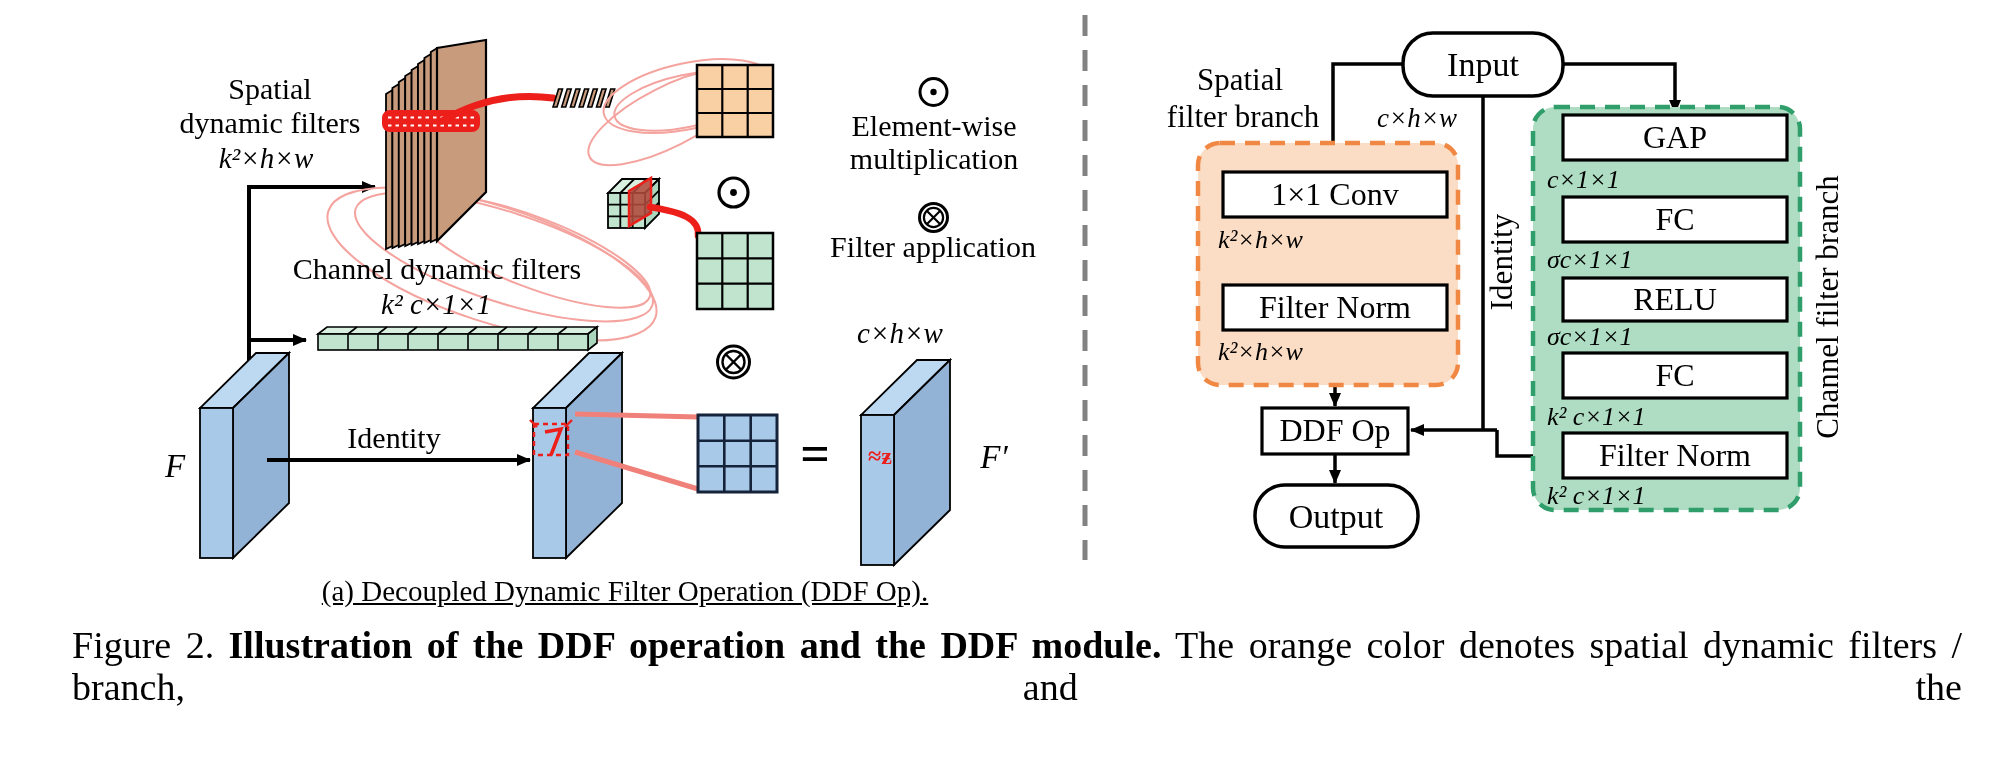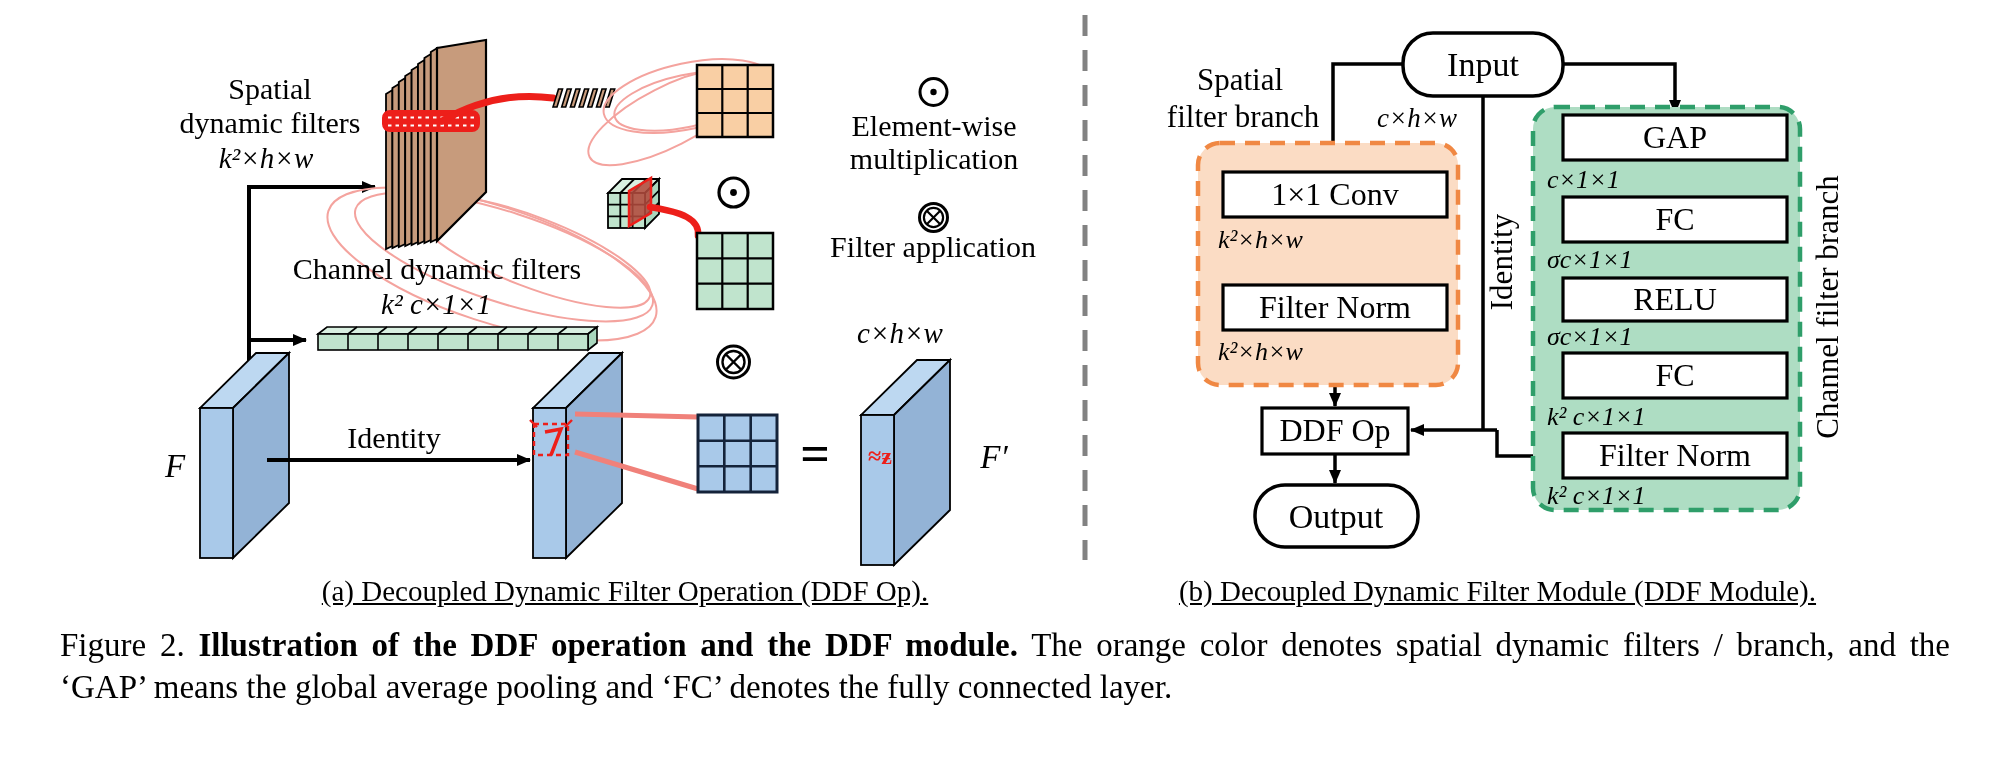--- a/index.html
+++ b/index.html
@@ -3,22 +3,22 @@
 <meta charset="utf-8">
 <style>
   html,body{margin:0;padding:0;background:#fff;}
   #page{position:relative;width:2000px;height:769px;background:#fff;overflow:hidden;
         font-family:"Liberation Serif","DejaVu Serif",serif;color:#000;}
   #diagram{position:absolute;left:0;top:0;}
   svg text{font-family:"Liberation Serif","DejaVu Serif",serif;fill:#000;}
   .subcaption{position:absolute;top:575px;font-size:29px;text-align:center;white-space:nowrap;text-decoration:underline;}
   #caption-a{left:0;width:1250px;}
   #caption-b{left:1090px;width:815px;}
-  #figure-caption{position:absolute;left:60px;top:624px;width:1890px;
-                  font-size:33px;line-height:42px;}
+  #figure-caption{position:absolute;left:72px;top:624px;width:1890px;
+                  font-size:38px;line-height:42px;}
   .cap-line{text-align:justify;text-align-last:justify;}
   .cap-line.last{text-align:left;text-align-last:left;}
   .bold{font-weight:bold;}
 </style>
 </head>
 <body>
 
 <div id="page">
 
 <svg id="diagram" width="2000" height="622" viewBox="0 0 2000 622">
@@ -270,20 +270,18 @@
     <text x="1547" y="504" font-size="26" font-style="italic">k² c×1×1</text>
 
     <text x="1240" y="90" font-size="31" text-anchor="middle">Spatial</text>
     <text x="1243" y="127" font-size="31" text-anchor="middle">filter branch</text>
     <text transform="translate(1512,262) rotate(-90)" font-size="31" text-anchor="middle">Identity</text>
     <text transform="translate(1838,307) rotate(-90)" font-size="31" text-anchor="middle">Channel filter branch</text>
   </g>
 </svg>
 
 <div id="caption-a" class="subcaption">(a)  Decoupled Dynamic Filter Operation (DDF Op).</div>
-<div id="caption-b" class="subcaption">(b)  Decoupled Dynamic Filter Module (DDF Module).</div>
 
 <div id="figure-caption">
   <div class="cap-line"><span>Figure 2. </span><span class="bold">Illustration of the DDF operation and the DDF module.</span><span> The orange color denotes spatial dynamic filters / branch, and the</span></div>
-  <div class="cap-line last">‘GAP’ means the global average pooling and ‘FC’ denotes the fully connected layer.</div>
 </div>
 
 </div>
 
 </body></html>

